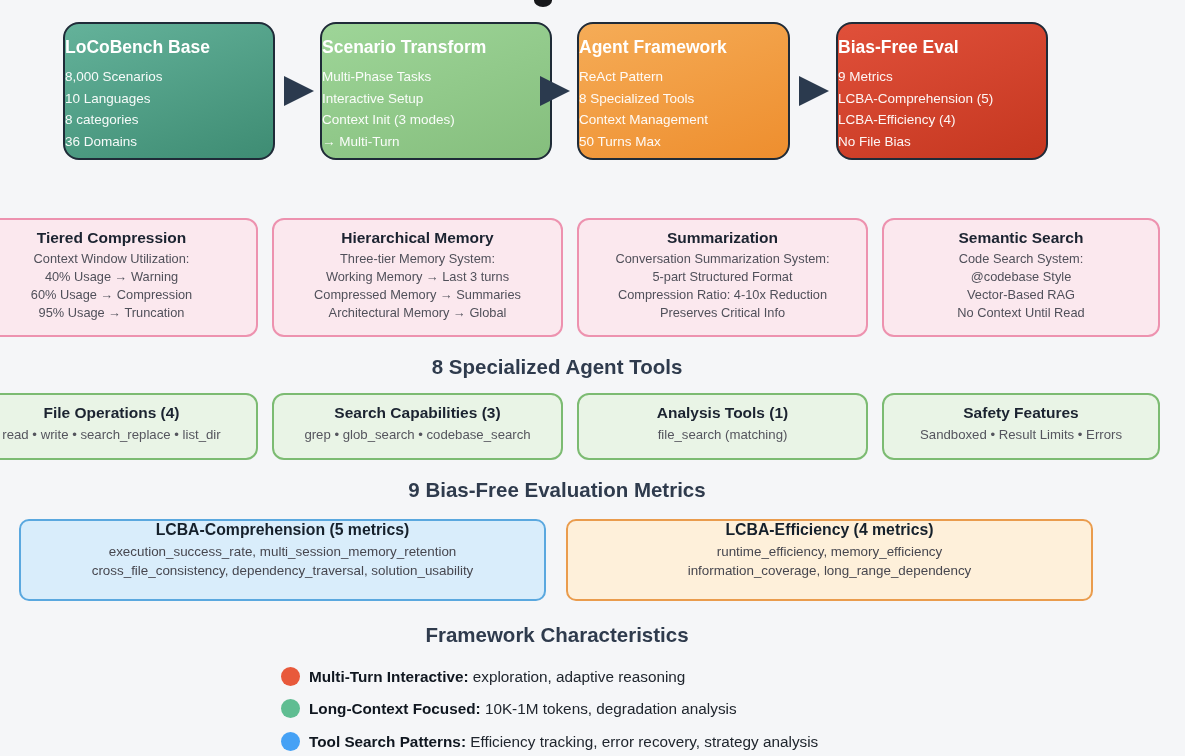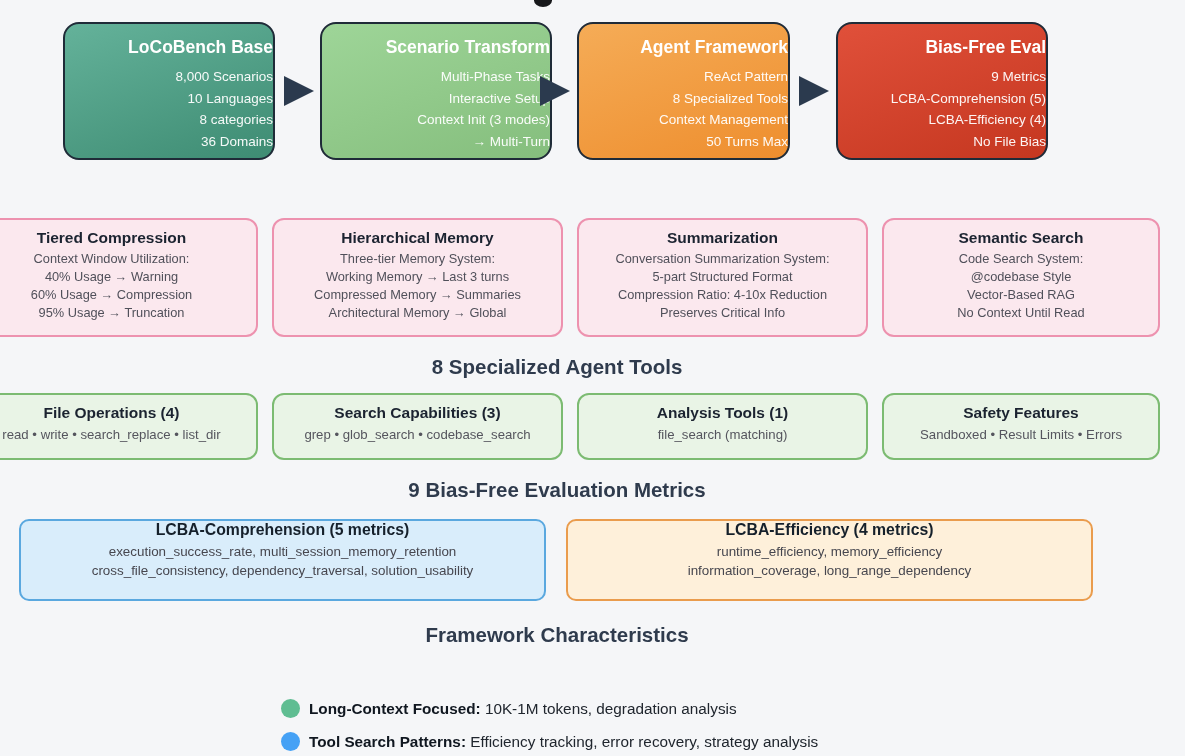--- a/index.html
+++ b/index.html
@@ -10,29 +10,29 @@
   }
   
   .title-fragment{
     position:absolute;left:534px;top:-6px;width:18px;height:13px;
     background:#17181B;border-radius:50%;
   }
   
   .pbox{
     position:absolute;top:22px;height:138px;border:2.5px solid #1F2B38;
     border-radius:16px;box-sizing:border-box;
-    display:flex;flex-direction:column;align-items:flex-end;
+    display:flex;flex-direction:column;align-items:flex-start;
     padding-top:13px;text-align:center;
   }
   .pbox .ptitle{font-size:17.5px;font-weight:bold;color:#FFFFFF;margin-bottom:8px;}
   .pbox .pline{font-size:13.5px;line-height:21.5px;color:rgba(255,255,255,0.95);white-space:nowrap;}
   .pbox1{left:63px;width:212px;background:linear-gradient(160deg,#64B29A,#3E8C73);}
   .pbox2{left:320px;width:232px;background:linear-gradient(160deg,#9ED598,#85BE7D);}
   .pbox3{left:577px;width:213px;background:linear-gradient(160deg,#F5AC57,#EE8E2E);}
-  .pbox4{left:836px;width:212px;background:linear-gradient(160deg,#E0503A,#C53720);padding-left:29px;}
+  .pbox4{left:836px;width:212px;background:linear-gradient(160deg,#E0503A,#C53720);}
   .flow-arrow{
     position:absolute;top:76px;width:0;height:0;
     border-top:15px solid transparent;border-bottom:15px solid transparent;
     border-left:30px solid #2B3A4E;
   }
   .arrow1{left:284px;} .arrow2{left:540px;} .arrow3{left:799px;}
   
   .section-heading{
     position:absolute;left:0;width:1114px;text-align:center;
     font-size:20.5px;font-weight:bold;color:#2F3B4D;
@@ -169,20 +169,25 @@
     <div class="bline">cross_file_consistency, dependency_traversal, solution_usability</div>
   </div>
   <div class="metricbox metric-orange">
     <div class="btitle">LCBA-Efficiency (4 metrics)</div>
     <div class="bline">runtime_efficiency, memory_efficiency</div>
     <div class="bline">information_coverage, long_range_dependency</div>
   </div>
 
   <div class="section-heading h-chars">Framework Characteristics</div>
 
+  <div class="char-item ci1">
+    <span class="dot dot-orange"></span>
+    <span class="char-label">Multi-Turn Interactive:</span>
+      <span class="char-text"> exploration, adaptive reasoning</span>
+  </div>
   <div class="char-item ci2">
     <span class="dot dot-green"></span>
     <span class="char-label">Long-Context Focused:</span>
       <span class="char-text"> 10K-1M tokens, degradation analysis</span>
   </div>
   <div class="char-item ci3">
     <span class="dot dot-blue"></span>
     <span class="char-label">Tool Search Patterns:</span>
       <span class="char-text"> Efficiency tracking, error recovery, strategy analysis</span>
   </div>

